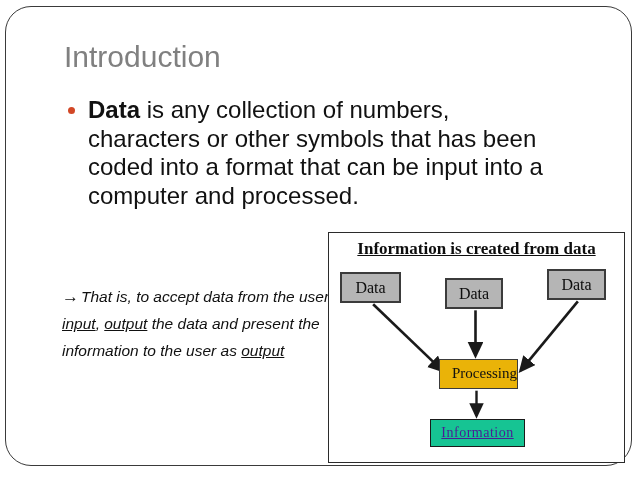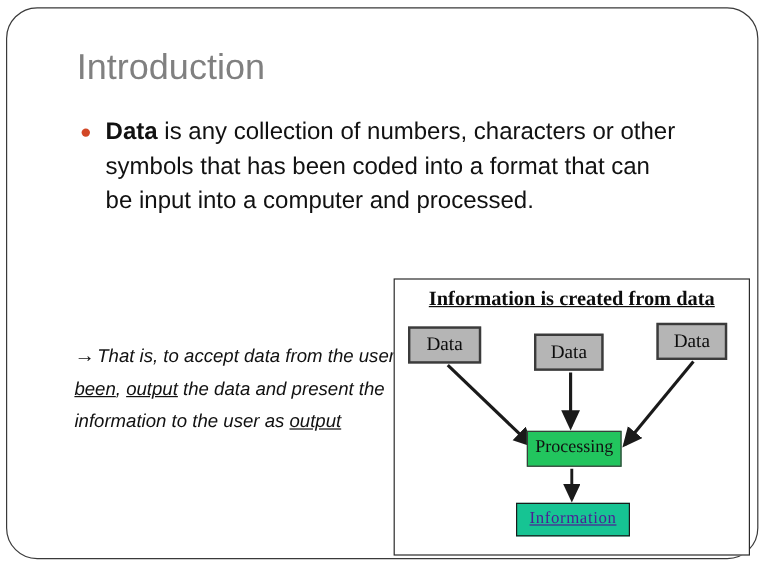--- a/index.html
+++ b/index.html
@@ -50,21 +50,21 @@
   #bullets {
     position: absolute;
     left: 64px;
     top: 96px;
     width: 500px;
   }
 
   .bullet-row {
     position: relative;
     padding-left: 24px;
-    font-size: 20px;
+    font-size: 24px;
     line-height: 28.5px;
     color: #111111;
     margin-bottom: 2px;
   }
   .bullet-dot {
     position: absolute;
     left: 4px;
     top: 11px;
     width: 7px;
     height: 7px;
@@ -130,27 +130,27 @@
   #dbox-1 { left: 11px;  top: 39px; width: 61px; }
   #dbox-2 { left: 116px; top: 45px; width: 58px; }
   #dbox-3 { left: 218px; top: 36px; width: 59px; }
 
   #pbox {
     position: absolute;
     left: 110px;
     top: 126px;
     width: 79px;
     height: 30px;
-    background: #22c55e;
+    background: #eab308;
     border: 1.6px solid #3b3b3b;
     box-sizing: border-box;
     font-family: "Liberation Serif", serif;
     font-size: 15px;
     color: #111111;
-    text-align: center;
+    text-align: right;
     line-height: 27px;
     z-index: 3;
   }
   #ibox {
     position: absolute;
     left: 101px;
     top: 186px;
     width: 95px;
     height: 28px;
     background: #16c493;
@@ -180,21 +180,21 @@
 
     <div class="bullet-row">
       <span class="bullet-dot"></span>
       <span class="b">Data</span><span> is any collection of numbers, characters or other symbols that has been coded into a format that can be input into a computer and processed.</span>
     </div>
 
 
   </div>
 
   <div id="subnote">
-    <span class="arrowglyph">→</span><span>That is, to accept data from the user as </span><span class="u">been</span><span>, </span><span class="u">output</span><span> the data and present the information to the user as </span><span class="u">output</span>
+    <span class="arrowglyph">→</span><span>That is, to accept data from the user as </span><span class="u">input</span><span>, </span><span class="u">output</span><span> the data and present the information to the user as </span><span class="u">output</span>
   </div>
 
   <div id="diagram">
 
     <div id="diagram-title">Information is created from data</div>
 
     <svg id="arrows" viewBox="0 0 294 228" preserveAspectRatio="none">
       <defs>
         <marker id="ah" markerWidth="7" markerHeight="7" refX="5.2" refY="3" orient="auto">
           <path d="M0,0 L6.4,3 L0,6 z" fill="#1a1a1a"></path>

